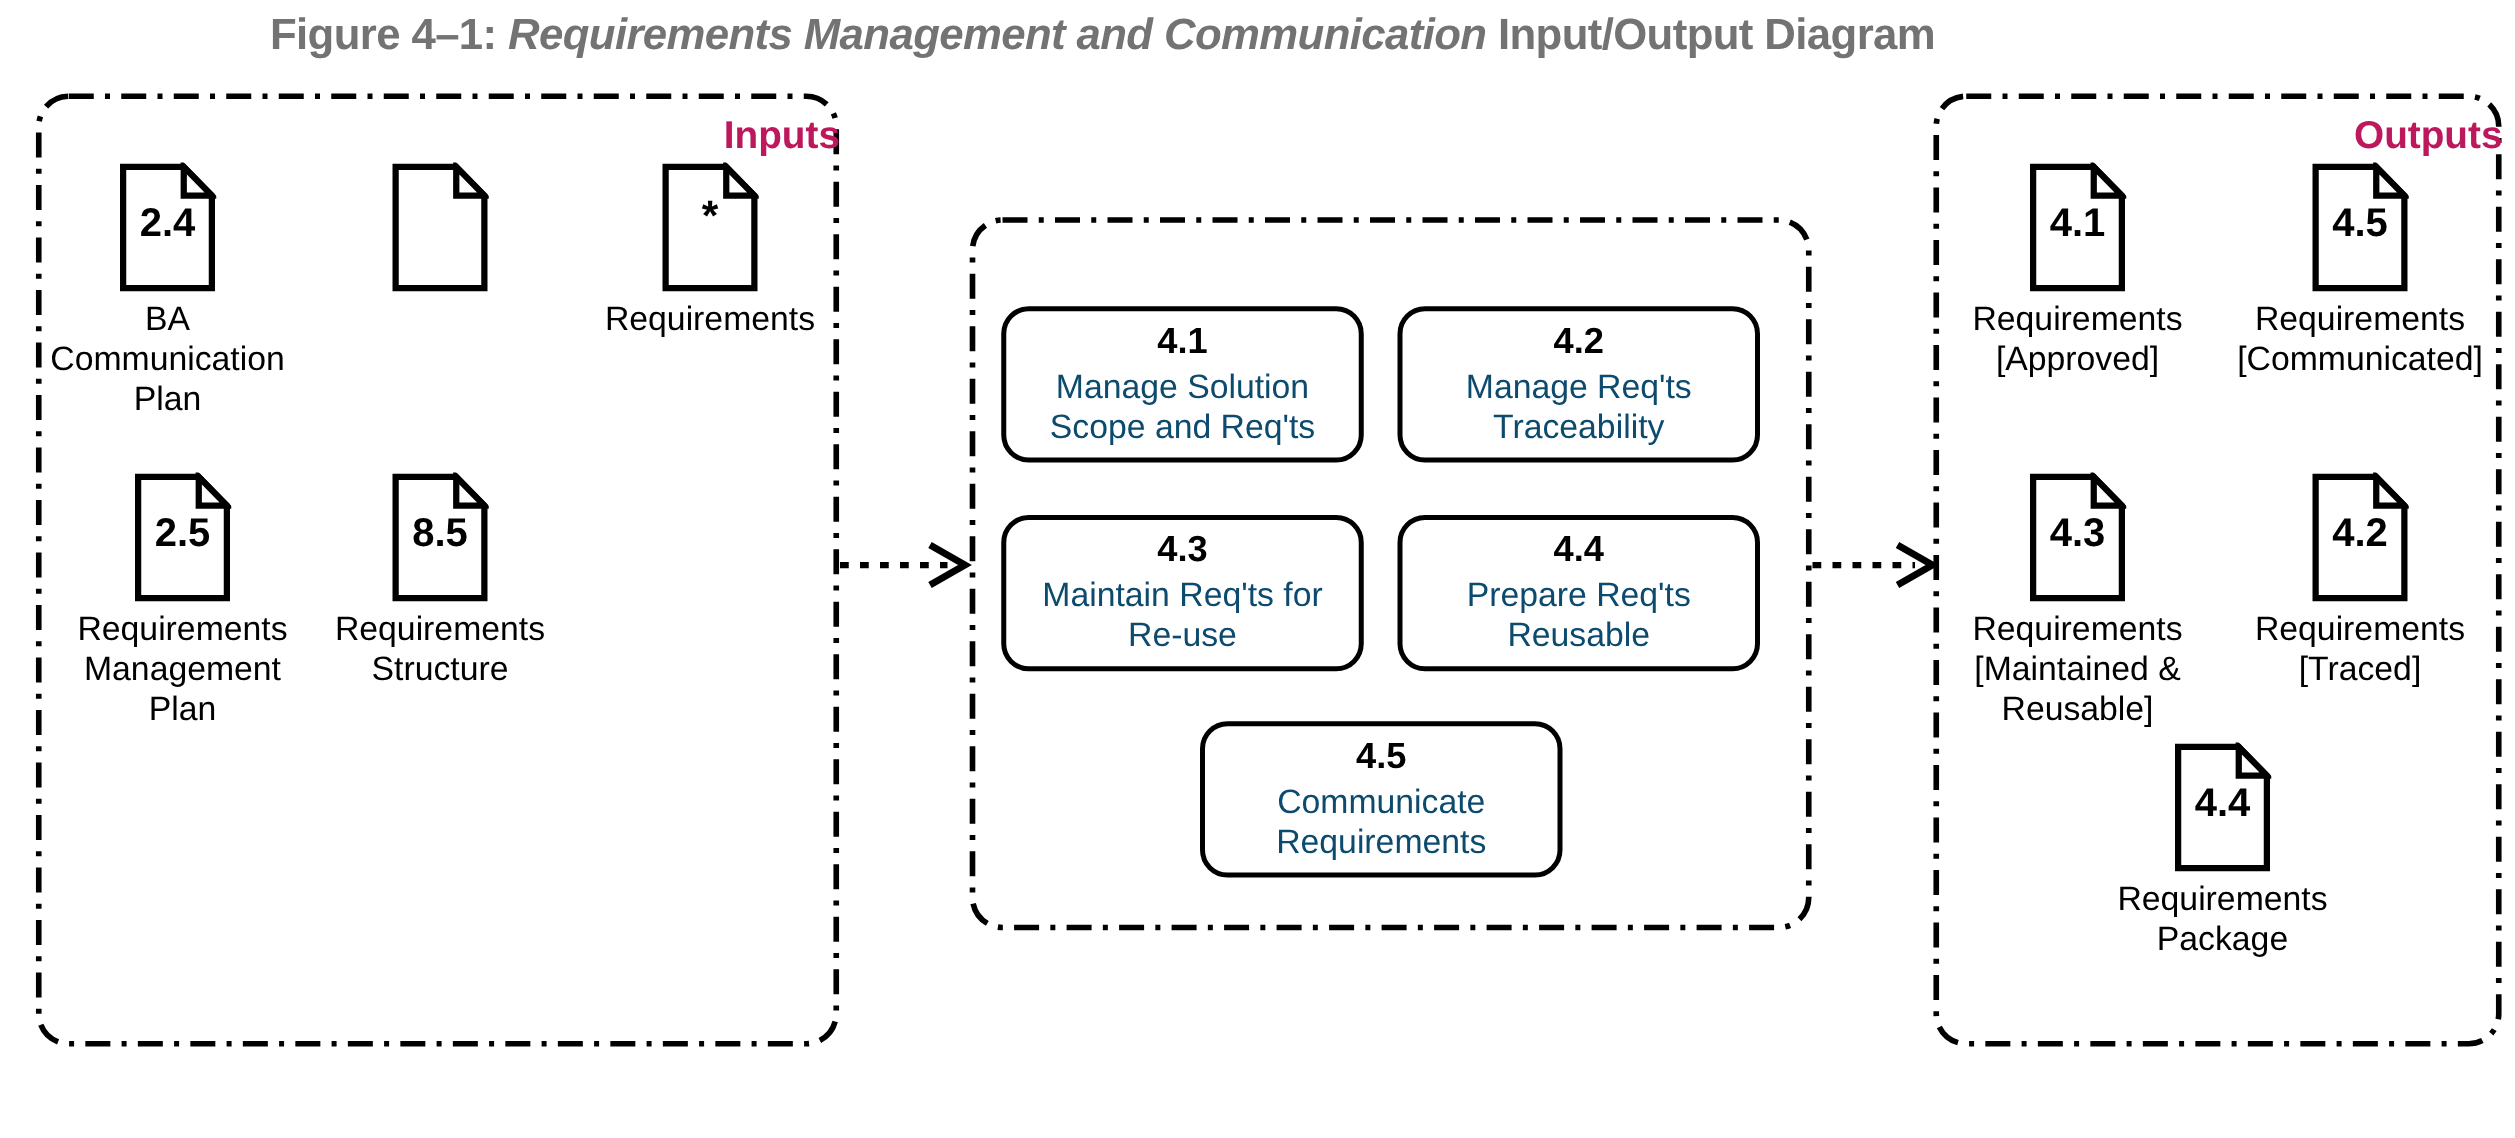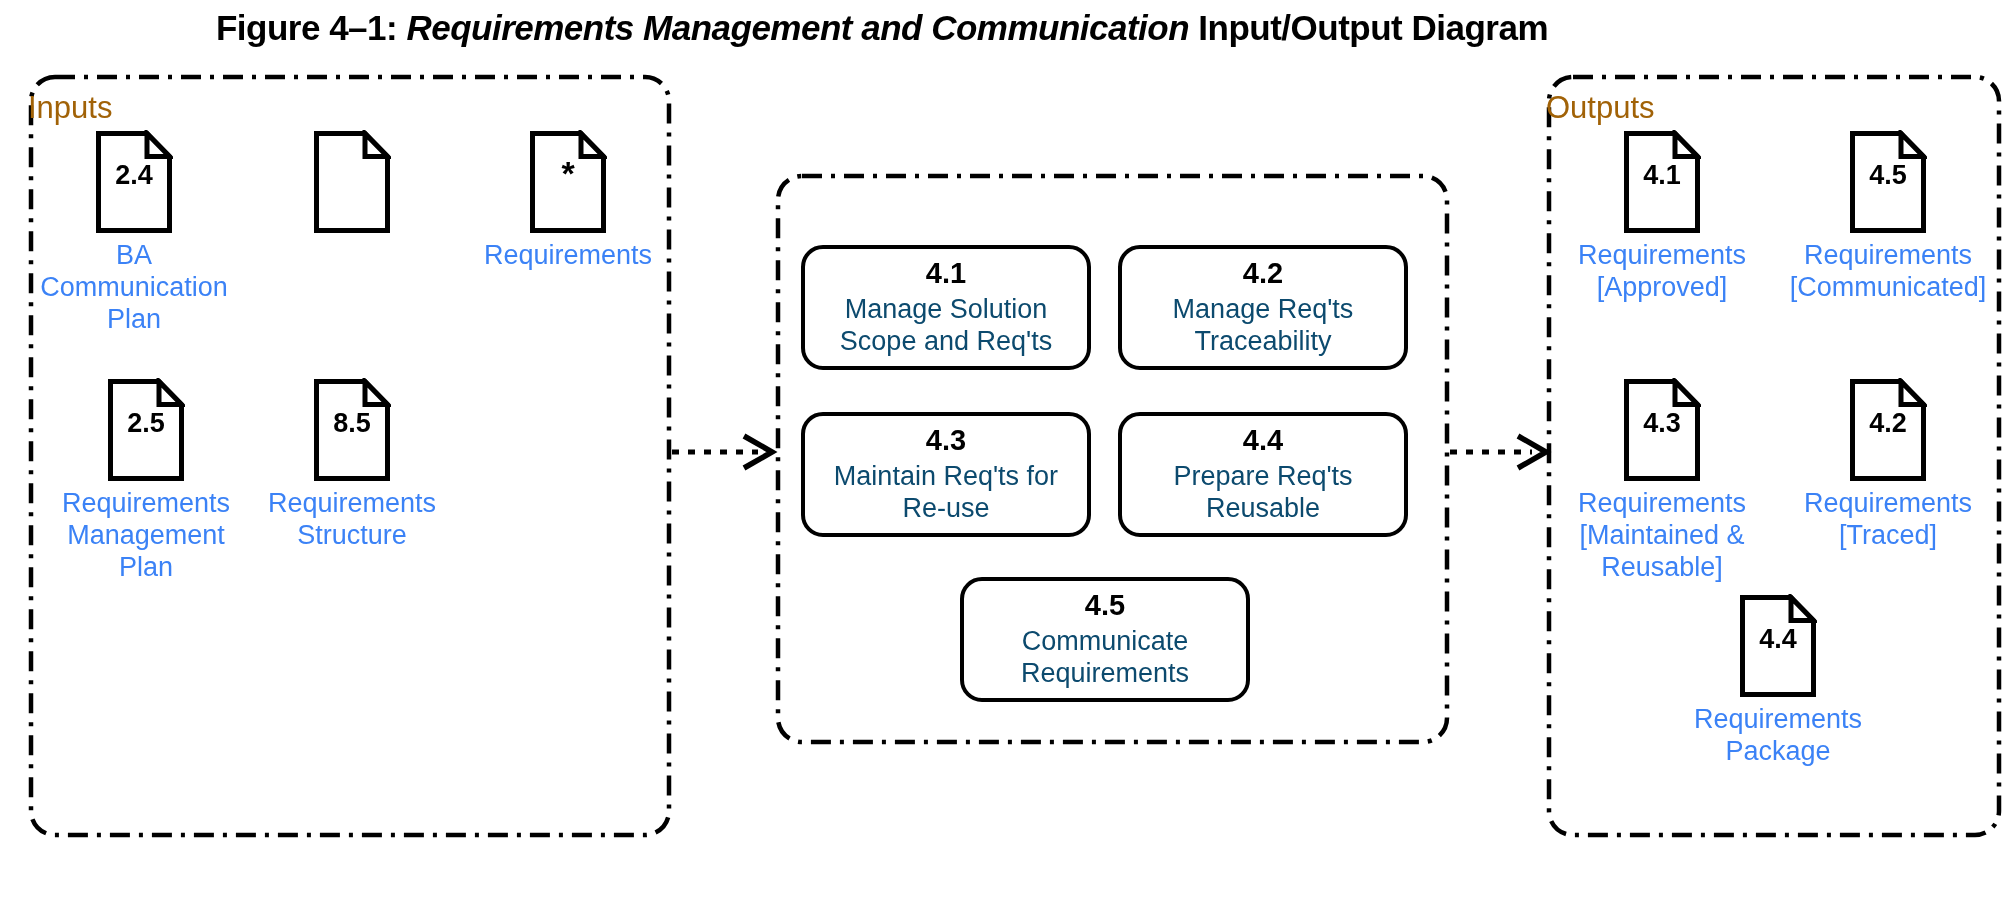--- a/index.html
+++ b/index.html
@@ -20,21 +20,21 @@
   #figure-title {
     position: absolute;
     top: 8px;
     left: 0;
     width: 1764px;
     text-align: center;
     font-size: 35px;
     font-weight: bold;
     letter-spacing: -0.5px;
     white-space: nowrap;
-    color: #000000;
+    color: #737373;
   }
   #figure-title .tl-prefix { font-style: normal; }
   #figure-title .tl-topic  { font-style: italic; }
   #figure-title .tl-suffix { font-style: normal; }
 
   
   .group-box {
     position: absolute;
     box-sizing: border-box;
     border: 4px dashed #000;
@@ -58,24 +58,24 @@
     stroke-width: 4.5;
     stroke-dasharray: 20 9 4 9;
     stroke-linecap: butt;
   }
 
   .group-title {
     position: absolute;
     top: 16px;
     left: 0;
     width: 100%;
-    text-align: left;
+    text-align: right;
     font-size: 31px;
-    font-weight: normal;
-    color: #a16207;
+    font-weight: bold;
+    color: #be185d;
   }
 
   #inputs-box  { left: 28px;   top: 74px;  width: 644px;  height: 764px; }
   #tasks-box   { left: 775px;  top: 173px; width: 675px;  height: 572px; }
   #outputs-box { left: 1546px; top: 74px;  width: 456px;  height: 764px; }
 
   
   .doc-item {
     position: absolute;
     text-align: center;
@@ -103,33 +103,33 @@
     stroke: #000;
     stroke-width: 5;
     stroke-linejoin: miter;
   }
   .doc-num {
     position: absolute;
     left: 0;
     top: 32px;
     width: 78px;
     text-align: center;
-    font-size: 27px;
+    font-size: 32px;
     font-weight: bold;
     color: #000;
     line-height: 1;
   }
   .doc-num.star {
     top: 26px;
     font-size: 34px;
   }
   .doc-label {
     font-size: 27px;
     line-height: 1.18;
-    color: #3b82f6;
+    color: #000000;
     white-space: pre-line;
   }
 
   
   .task-box {
     position: absolute;
     box-sizing: border-box;
     border: 4.5px solid #000;
     border-radius: 22px;
     background: #fff;

